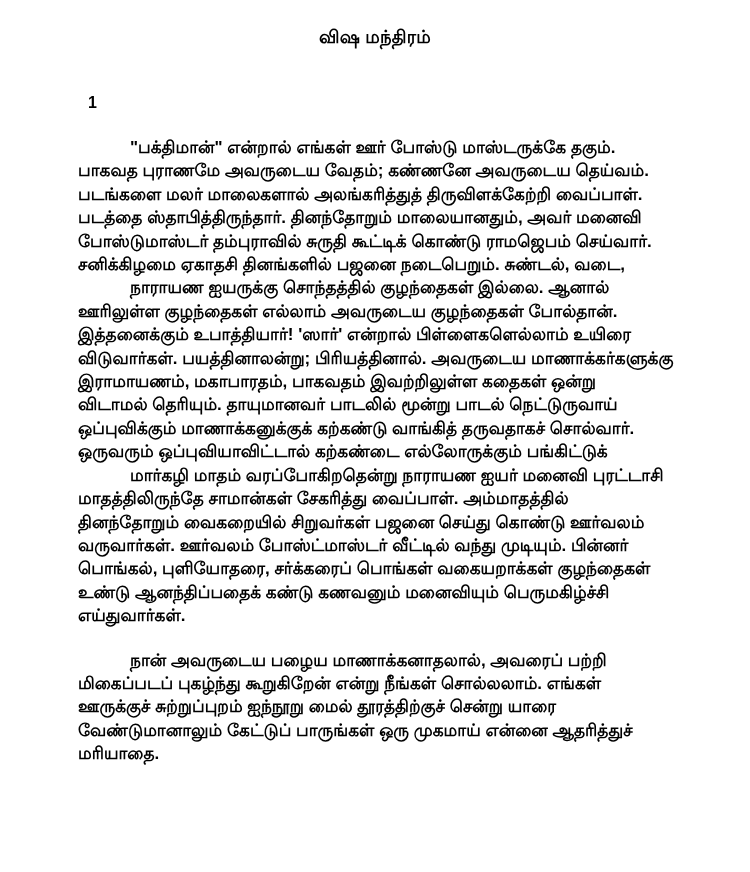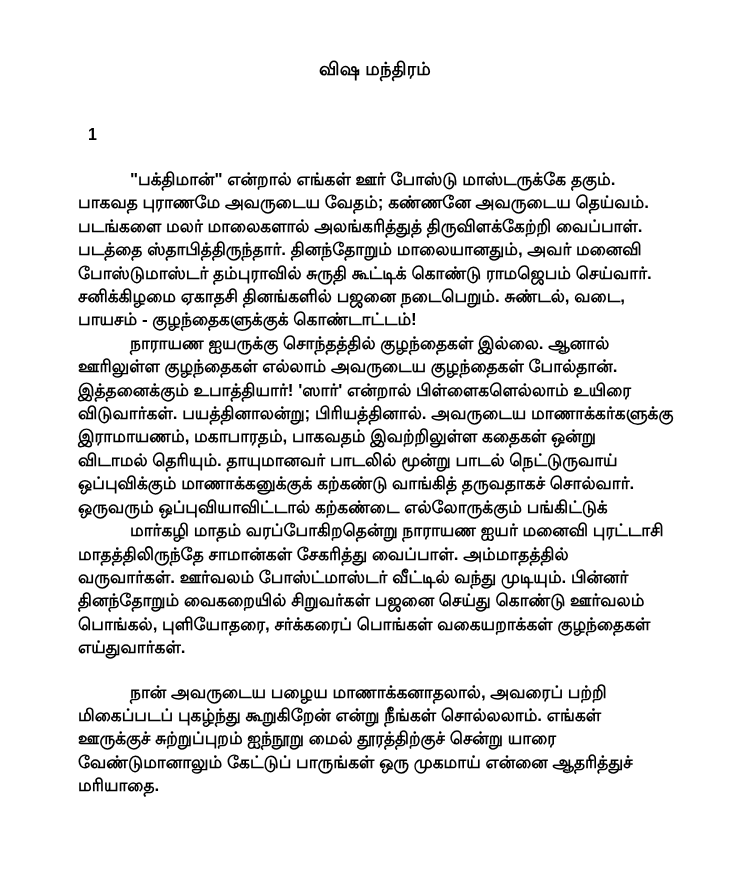--- a/index.html
+++ b/index.html
@@ -16,21 +16,20 @@
     font-family: "Liberation Sans", sans-serif;
     font-weight: 700;
     overflow: hidden;
   }
   .title {
     padding-top: 26px;
     text-align: center;
     font-size: 18px;
     line-height: 22px;
     letter-spacing: 0.2px;
-    margin-top: 32px;
   }
   .chapter-number {
     margin: 46px 0 0 88px;
     font-size: 16px;
     line-height: 17px;
   }
   .body {
     margin: 25px 60px 0 78px;
     font-size: 17px;
     line-height: 23.4px;
@@ -58,40 +57,40 @@
 
   <div class="body">
 
     <div class="para">
       <div class="line indent">"பக்திமான்" என்றால் எங்கள் ஊர் போஸ்டு மாஸ்டருக்கே தகும்.</div>
       <div class="line">பாகவத புராணமே அவருடைய வேதம்; கண்ணனே அவருடைய தெய்வம்.</div>
       <div class="line">படங்களை மலர் மாலைகளால் அலங்கரித்துத் திருவிளக்கேற்றி வைப்பாள்.</div>
       <div class="line">படத்தை ஸ்தாபித்திருந்தார். தினந்தோறும் மாலையானதும், அவர் மனைவி</div>
       <div class="line">போஸ்டுமாஸ்டர் தம்புராவில் சுருதி கூட்டிக் கொண்டு ராமஜெபம் செய்வார்.</div>
       <div class="line">சனிக்கிழமை ஏகாதசி தினங்களில் பஜனை நடைபெறும். சுண்டல், வடை,</div>
-      <div class="line">பாயசம் - குழந்தைகளுக்குக் கொண்டாட்டம்!</div>
     </div>
 
     <div class="para gap-small">
       <div class="line indent">நாராயண ஐயருக்கு சொந்தத்தில் குழந்தைகள் இல்லை. ஆனால்</div>
       <div class="line">ஊரிலுள்ள குழந்தைகள் எல்லாம் அவருடைய குழந்தைகள் போல்தான்.</div>
       <div class="line">இத்தனைக்கும் உபாத்தியார்! 'ஸார்' என்றால் பிள்ளைகளெல்லாம் உயிரை</div>
       <div class="line">விடுவார்கள். பயத்தினாலன்று; பிரியத்தினால். அவருடைய மாணாக்கர்களுக்கு</div>
       <div class="line">இராமாயணம், மகாபாரதம், பாகவதம் இவற்றிலுள்ள கதைகள் ஒன்று</div>
       <div class="line">விடாமல் தெரியும். தாயுமானவர் பாடலில் மூன்று பாடல் நெட்டுருவாய்</div>
       <div class="line">ஒப்புவிக்கும் மாணாக்கனுக்குக் கற்கண்டு வாங்கித் தருவதாகச் சொல்வார்.</div>
       <div class="line">ஒருவரும் ஒப்புவியாவிட்டால் கற்கண்டை எல்லோருக்கும் பங்கிட்டுக்</div>
     </div>
 
     <div class="para gap-small">
       <div class="line indent">மார்கழி மாதம் வரப்போகிறதென்று நாராயண ஐயர் மனைவி புரட்டாசி</div>
       <div class="line">மாதத்திலிருந்தே சாமான்கள் சேகரித்து வைப்பாள். அம்மாதத்தில்</div>
+      <div class="line">தினந்தோறும் வைகறையில் சிறுவர்கள் பஜனை செய்து கொண்டு ஊர்வலம்</div>
       <div class="line">வருவார்கள். ஊர்வலம் போஸ்ட்மாஸ்டர் வீட்டில் வந்து முடியும். பின்னர்</div>
-      <div class="line">தினந்தோறும் வைகறையில் சிறுவர்கள் பஜனை செய்து கொண்டு ஊர்வலம்</div>
       <div class="line">பொங்கல், புளியோதரை, சர்க்கரைப் பொங்கள் வகையறாக்கள் குழந்தைகள்</div>
+      <div class="line">உண்டு ஆனந்திப்பதைக் கண்டு கணவனும் மனைவியும் பெருமகிழ்ச்சி</div>
       <div class="line">எய்துவார்கள்.</div>
     </div>
 
     <div class="para gap-large">
       <div class="line indent">நான் அவருடைய பழைய மாணாக்கனாதலால், அவரைப் பற்றி</div>
       <div class="line">மிகைப்படப் புகழ்ந்து கூறுகிறேன் என்று நீங்கள் சொல்லலாம். எங்கள்</div>
       <div class="line">ஊருக்குச் சுற்றுப்புறம் ஐந்நூறு மைல் தூரத்திற்குச் சென்று யாரை</div>
       <div class="line">வேண்டுமானாலும் கேட்டுப் பாருங்கள் ஒரு முகமாய் என்னை ஆதரித்துச்</div>
       <div class="line">மரியாதை.</div>
     </div>

